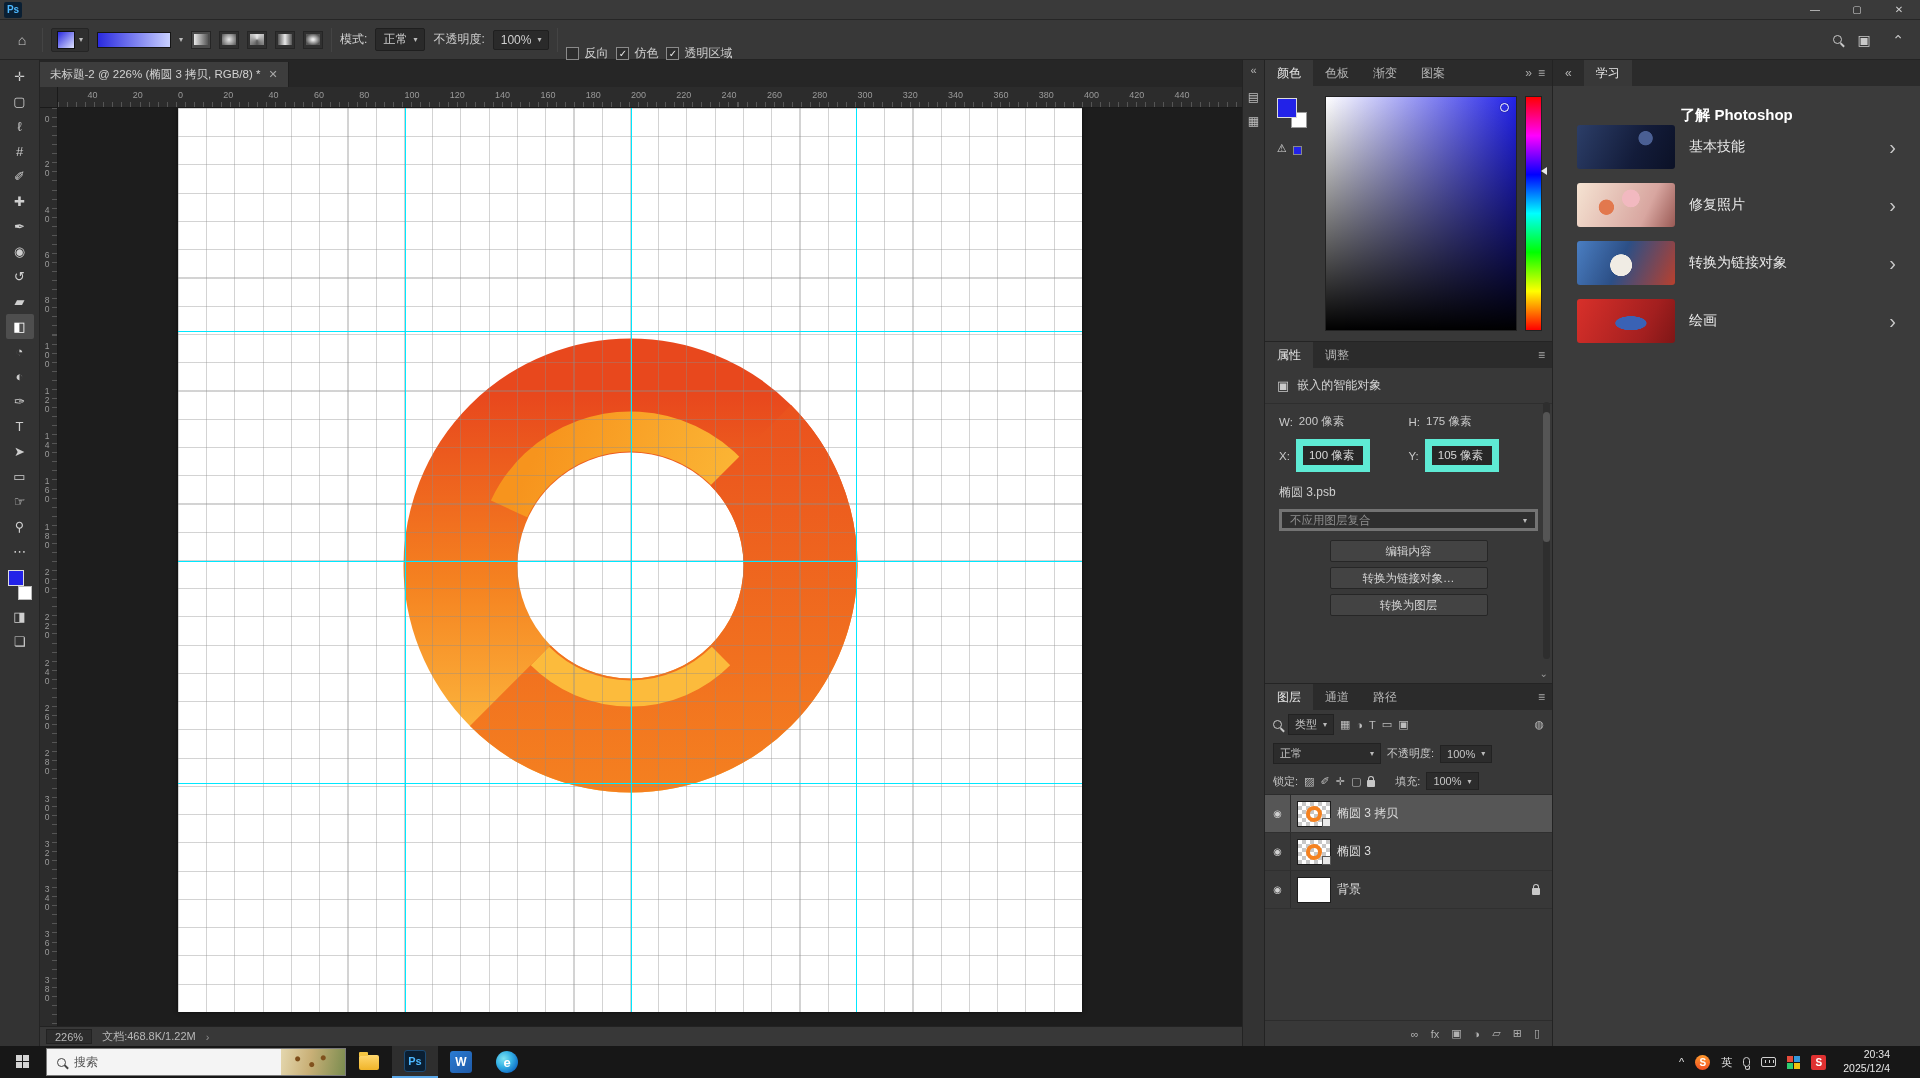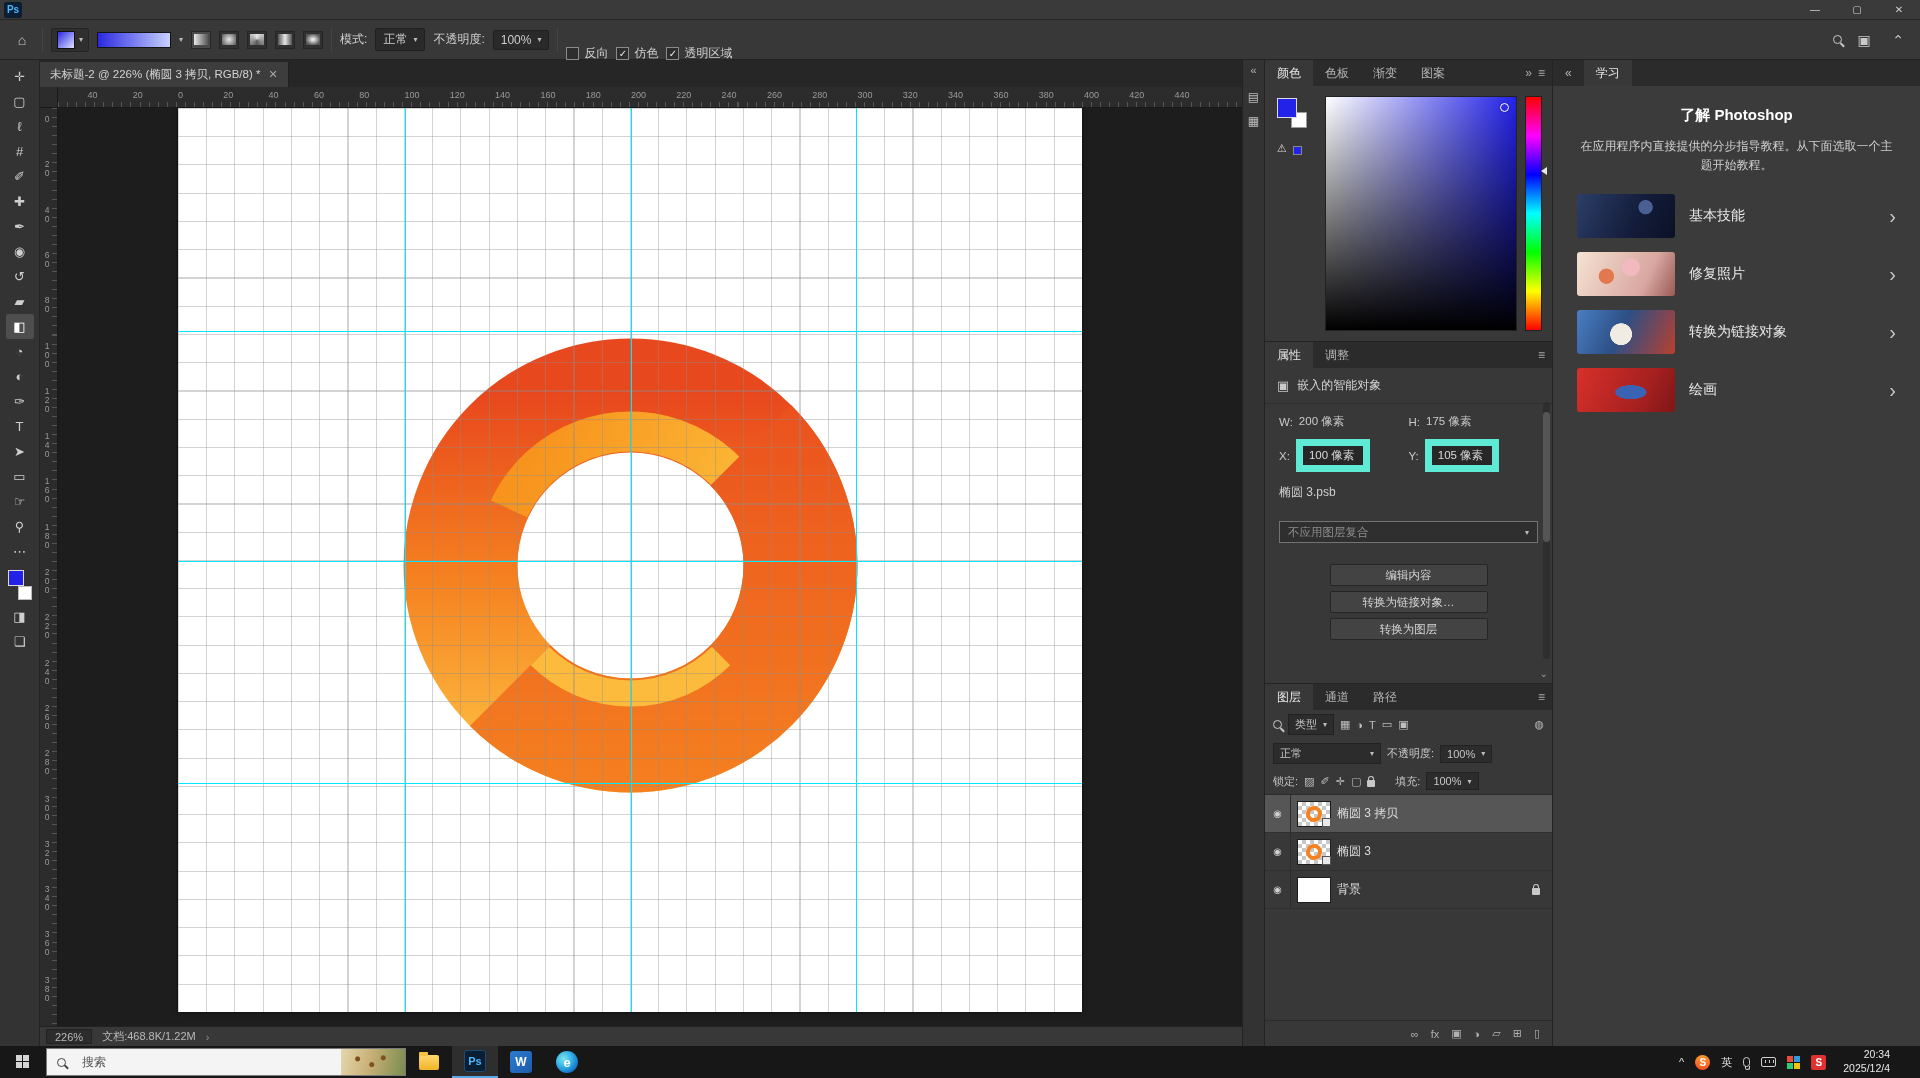--- a/index.html
+++ b/index.html
@@ -134,21 +134,21 @@
   #panel-props { height:342px; border-bottom:1px solid #242424; display:flex; flex-direction:column;
     position:relative; }
   #props-head { display:flex; align-items:center; gap:8px; padding:9px 12px; font-size:12px;
     color:#d6d6d6; border-bottom:1px solid #2e2e2e; }
   .so-icon { color:#c9c9c9; font-size:13px; }
   #props-dims { padding:10px 14px 4px; font-size:11.5px; color:#c9c9c9; display:grid;
     grid-template-columns:1fr 1fr; row-gap:10px; }
   .dim-cell { display:flex; align-items:center; gap:6px; }
   .dim-box { background:#272727; border:7px solid #5eead4; padding:2px 6px; min-width:74px; color:#d8d8d8; }
   #props-file { padding:8px 14px 4px; font-size:12px; color:#cfcfcf; }
-  #props-comp { margin:16px 14px; height:22px; background:#2f2f2f; border:1px solid #737373;
+  #props-comp { margin:4px 14px; height:22px; background:#2f2f2f; border:3px solid #737373;
     color:#8f8f8f; font-size:11.5px; display:flex; align-items:center; padding:0 8px; }
   #props-comp .dd-arrow { margin-left:auto; }
   .props-btn { width:158px; margin:5px auto 0; height:22px; background:#434343; border:1px solid #262626;
     border-radius:2px; color:#d6d6d6; font-size:11.5px; display:flex; align-items:center; justify-content:center; }
   #props-scroll { position:absolute; right:2px; top:60px; bottom:24px; width:7px; background:#2e2e2e; border-radius:4px; }
   #props-thumb { position:absolute; top:10px; left:0; width:7px; height:130px; background:#555; border-radius:4px; }
   #props-down { position:absolute; right:4px; bottom:4px; color:#9a9a9a; font-size:10px; }
 
   
   #panel-layers { flex:1; display:flex; flex-direction:column; min-height:0; }
@@ -192,22 +192,22 @@
   .thumb-paint { background:radial-gradient(ellipse at 55% 55%,#3a62b5 0 20%,transparent 21%),
     linear-gradient(115deg,#d8302a,#a31f1f 70%,#7e1616); }
   .learn-label { flex:1; font-size:14px; color:#eaeaea; }
   .learn-chevron { font-size:20px; color:#c9c9c9; }
 
   
   #taskbar { height:32px; background:#171717; display:flex; align-items:stretch; color:#e8e8e8; }
   #start-btn { width:46px; display:flex; align-items:center; justify-content:center; }
   #win-logo { width:14px; height:14px; display:grid; grid-template-columns:6px 6px; grid-template-rows:6px 6px; gap:1px; }
   #win-logo div { background:#d4d4d4; }
-  #search-box { width:360px; margin:2px 0; background:#f4f4f4; border:1px solid #7a7a7a; display:flex;
-    align-items:center; gap:16px; padding-left:10px; color:#555; font-size:12px; }
+  #search-box { width:300px; margin:2px 0; background:#f4f4f4; border:1px solid #7a7a7a; display:flex;
+    align-items:center; gap:8px; padding-left:10px; color:#555; font-size:12px; }
   #search-box .mag { border-color:#444; } #search-box .mag::after { background:#444; }
   #search-img { margin-left:auto; width:64px; height:100%;
     background:
       radial-gradient(circle at 26% 38%, rgba(122,72,20,.95) 0 2px, transparent 3px),
       radial-gradient(circle at 48% 60%, rgba(122,72,20,.9) 0 2px, transparent 3px),
       radial-gradient(circle at 66% 34%, rgba(122,72,20,.9) 0 2px, transparent 3px),
       linear-gradient(100deg,#e4d7ae 0%,#c9b077 45%,#7a8c4f 100%); }
   .task-slot { width:46px; display:flex; align-items:center; justify-content:center; }
   .task-slot.active { background:#2e2e2e; border-bottom:2px solid #5aa7e8; }
   #icon-folder { width:20px; height:15px; background:linear-gradient(#ffd76e,#f0b429); border-radius:2px; position:relative; }
@@ -601,21 +601,20 @@
       </div>
     </div>
 
     <div id="learn">
       <div class="panel-tabbar">
         <div class="ptab">«</div>
         <div class="ptab active">学习</div>
       </div>
       <div id="learn-body">
         <div id="learn-title">了解 Photoshop</div>
-        <div id="learn-desc">在应用程序内直接提供的分步指导教程。从下面选取一个主题开始教程。</div>
         <div class="learn-item">
           <div class="learn-thumb thumb-basic"></div>
           <span class="learn-label">基本技能</span>
           <span class="learn-chevron">›</span>
         </div>
         <div class="learn-item">
           <div class="learn-thumb thumb-retouch"></div>
           <span class="learn-label">修复照片</span>
           <span class="learn-chevron">›</span>
         </div>

